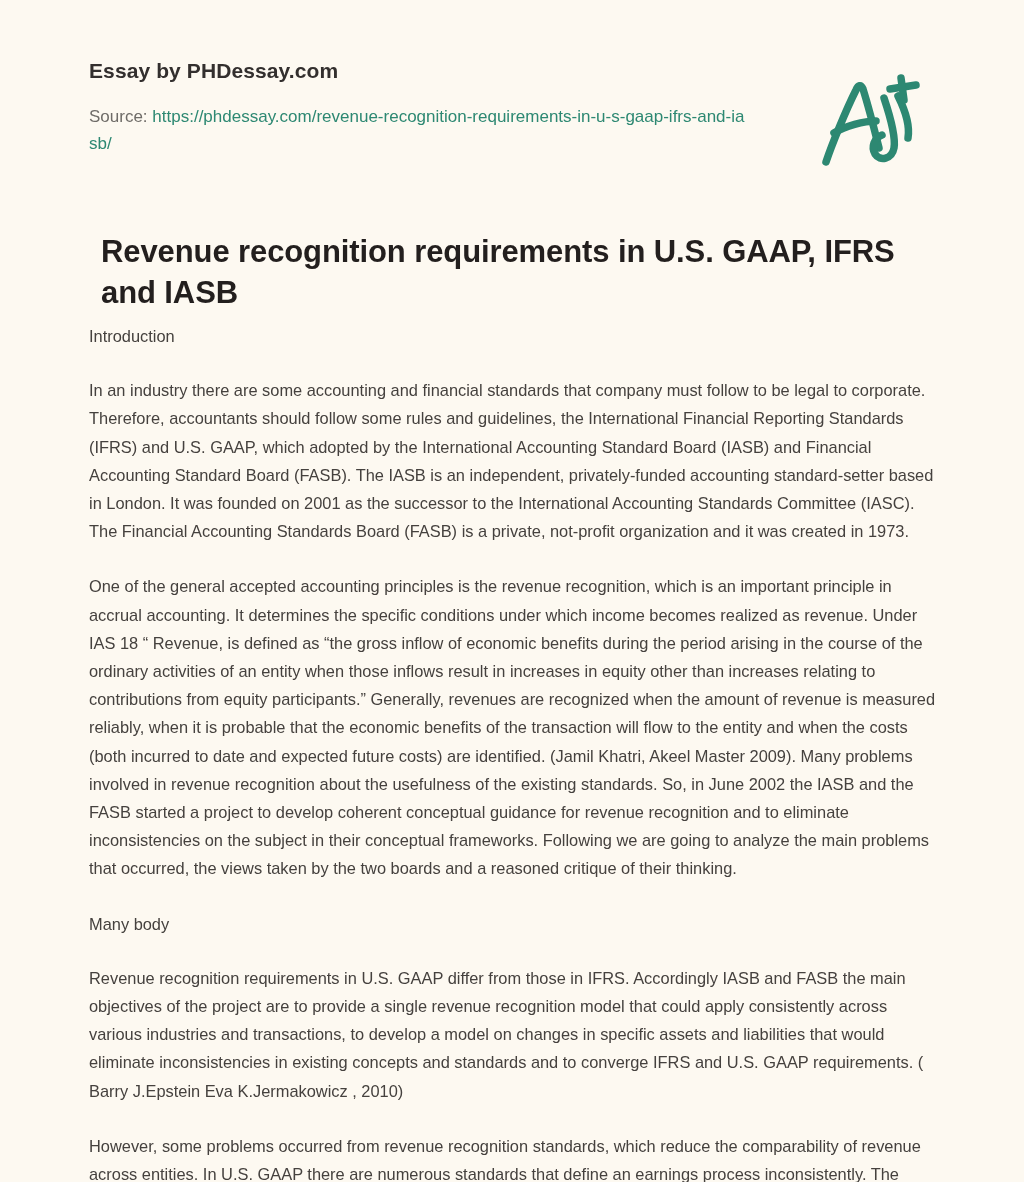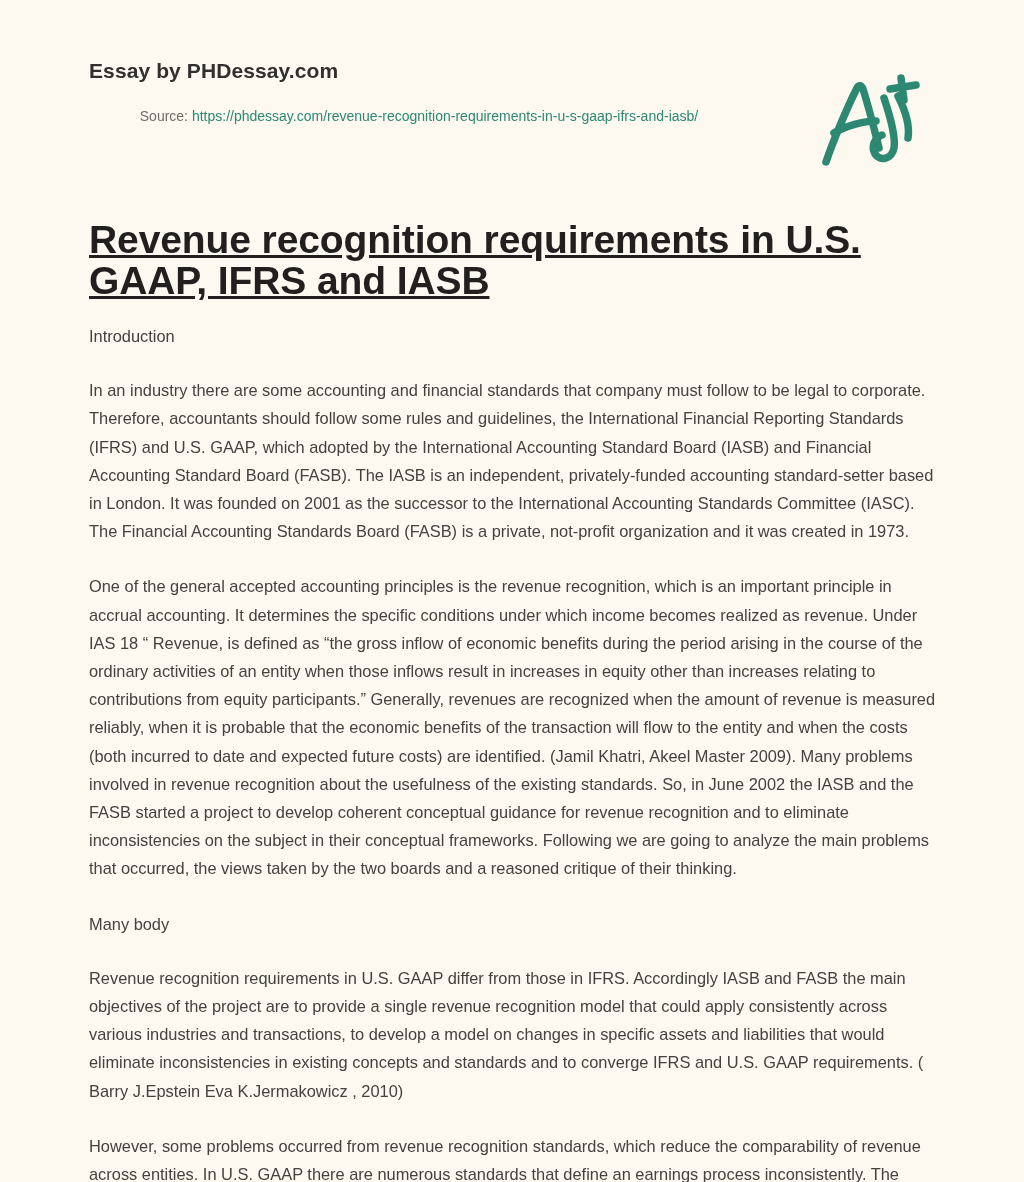--- a/index.html
+++ b/index.html
@@ -37,26 +37,25 @@
     font-weight: bold;
     letter-spacing: 0.1px;
     color: #332f2e;
     line-height: 1.2;
     margin: 0;
     white-space: nowrap;
   }
 
   .source-line {
     margin-top: 20px;
-    font-size: 14px;
+    font-size: 17px;
     line-height: 27px;
     color: #6f6c68;
     max-width: 660px;
     word-break: break-word;
-    text-align: center;
   }
 
   .source-label {
     color: #6f6c68;
   }
 
   .source-url {
     color: #2d8872;
     text-decoration: none;
     word-break: break-all;
@@ -75,27 +74,26 @@
     width: 112px;
     height: 96px;
   }
 
   
   .doc-title {
     position: absolute;
     left: 89px;
     top: 219px;
     width: 850px;
-    margin: 0;
-    font-size: 39px;
+    margin: 12px;
+    font-size: 31px;
     line-height: 41px;
     font-weight: bold;
     color: #231f1e;
     letter-spacing: -0.1px;
-    text-decoration: underline;
   }
 
   
   .article {
     position: absolute;
     left: 89px;
     top: 322px;
     width: 852px;
   }
 

